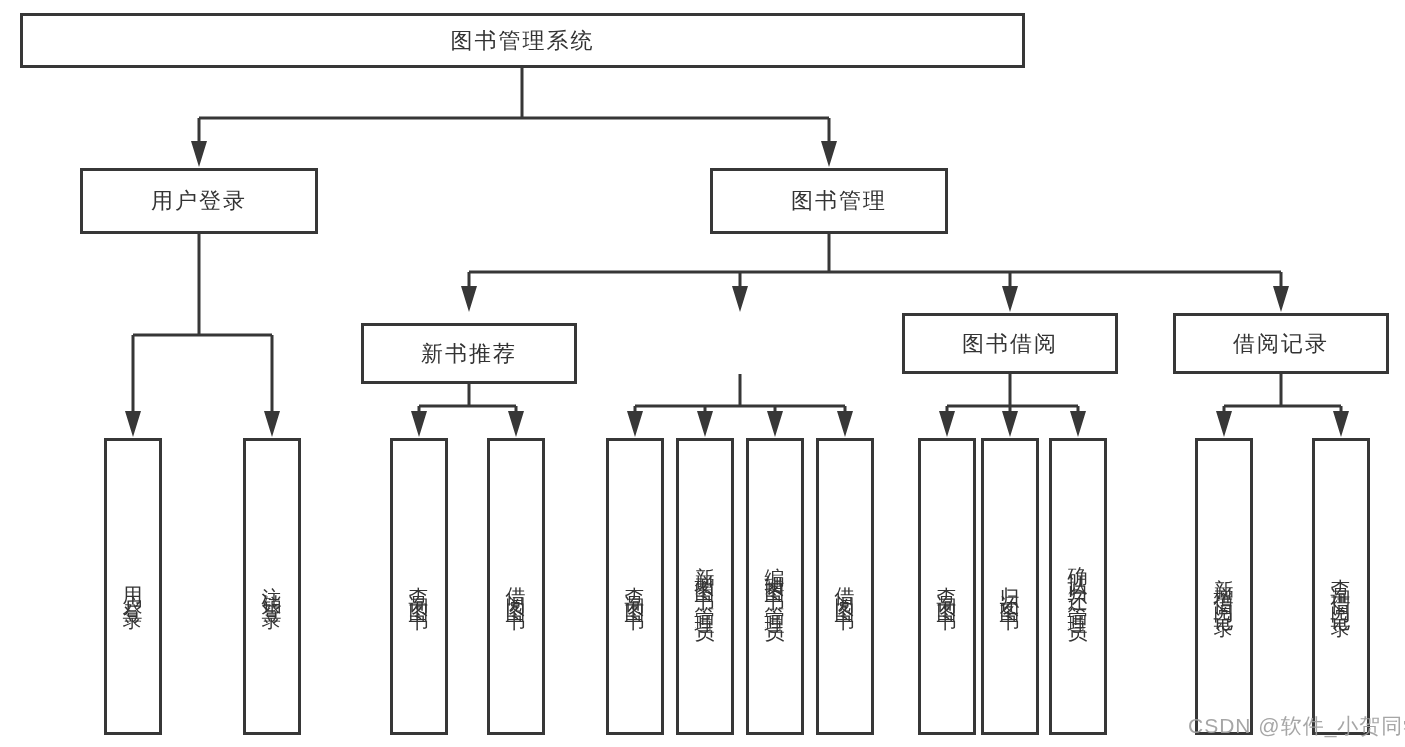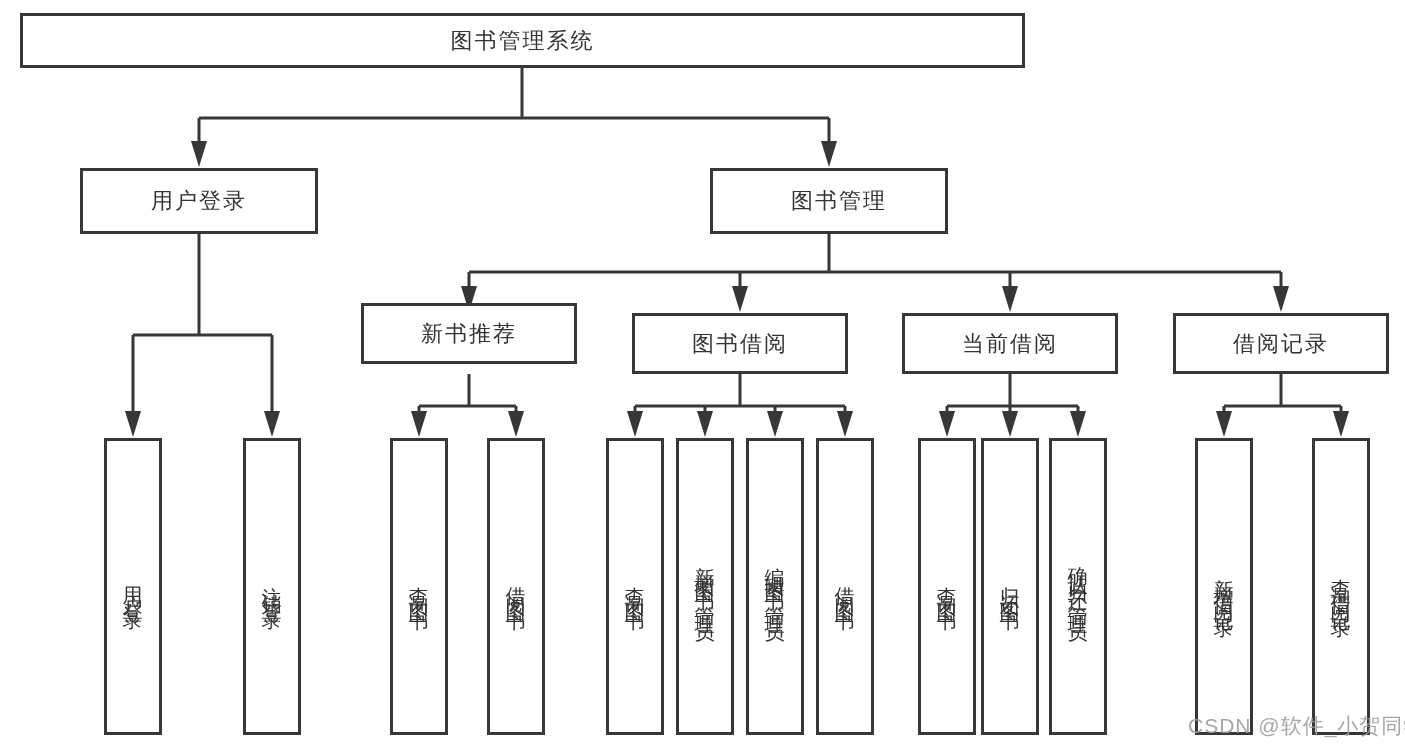--- a/index.html
+++ b/index.html
@@ -122,28 +122,25 @@
     <span>图书管理系统</span>
   </div>
 
   <div class="box h" style="left:80px; top:168px; width:238px; height:66px;">
     <span>用户登录</span>
   </div>
   <div class="box h" style="left:710px; top:168px; width:238px; height:66px;padding-left:20px;">
     <span>图书管理</span>
   </div>
 
-  <div class="box h" style="left:361px; top:303px; width:216px; height:61px;">
+  <div class="box h" style="left:361px; top:323px; width:216px; height:61px;">
     <span>新书推荐</span>
   </div>
-  <div class="box h" style="left:632px; top:313px; width:216px; height:61px;">
+  <div class="box h" style="left:902px; top:313px; width:216px; height:61px;">
     <span>图书借阅</span>
-  </div>
-  <div class="box h" style="left:902px; top:313px; width:216px; height:61px;">
-    <span>当前借阅</span>
   </div>
   <div class="box h" style="left:1173px; top:313px; width:216px; height:61px;">
     <span>借阅记录</span>
   </div>
 
   <div class="box v" style="left:104px; top:438px; width:58px; height:297px;">
     <span>用户登录</span>
   </div>
   <div class="box v" style="left:243px; top:438px; width:58px; height:297px;">
     <span>注销登录</span>

